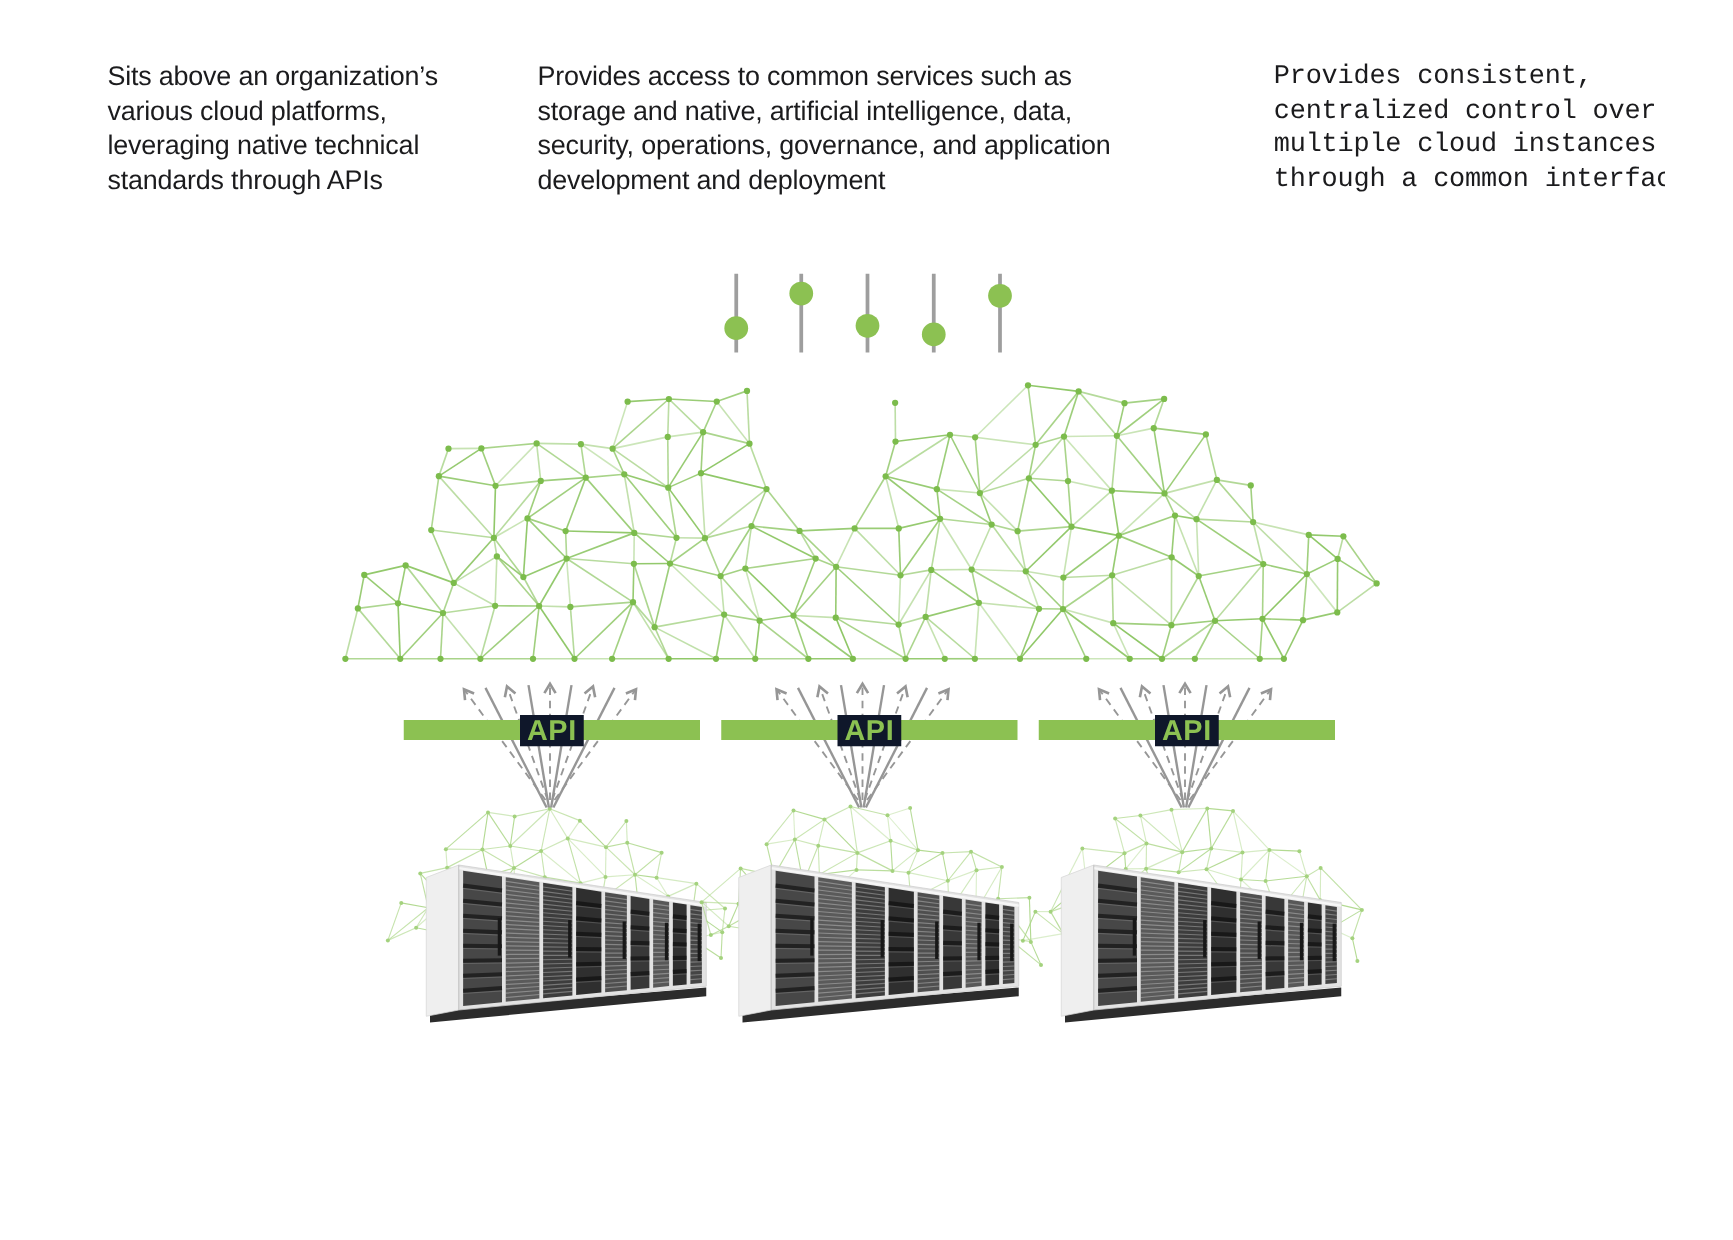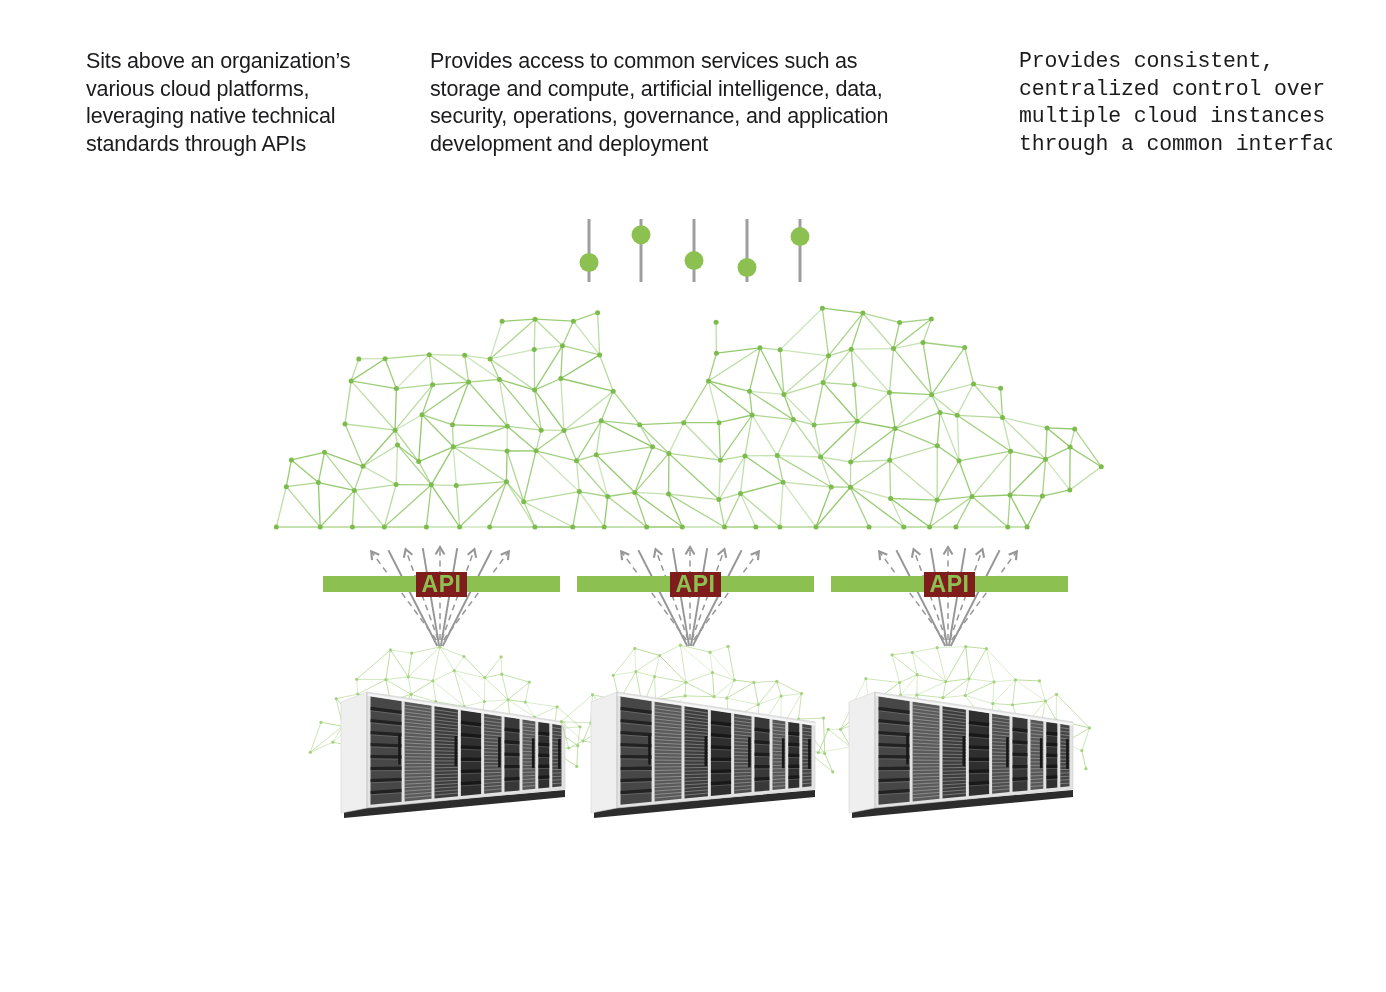--- a/index.html
+++ b/index.html
@@ -15,21 +15,21 @@
   .desc-1{left:86px;width:330px;}
   .desc-2{left:430px;width:580px;}
   .desc-3{left:1019px;width:340px;font-family:Liberation Mono, monospace;}
   #diagram-svg{position:absolute;left:0;top:0;z-index:1;}
   .api-bar{
     position:absolute;top:576px;width:237px;height:16px;
     background:var(--accent,#8cc152);z-index:2;
     display:flex;align-items:center;justify-content:center;
   }
   .api-label{
-    background:#7f1d1d;color:var(--accent,#8cc152);
+    background:#0f172a;color:var(--accent,#8cc152);
     font-weight:bold;font-size:23px;line-height:23px;
     padding:1px 6px;letter-spacing:0.5px;
   }
   .source{
     position:absolute;left:22px;top:911px;font-size:20.5px;line-height:26px;
     color:var(--source,#3d3d3d);z-index:3;letter-spacing:-0.1px;
   }
 </style>
 </head>
 <body>
@@ -1512,21 +1512,21 @@
           <line x1="951.6" y1="640" x2="1016.8" y2="551.4" stroke="#969696" stroke-width="1.5" stroke-dasharray="6 4.5" marker-end="url(#ah)"></line>
         </g>
       </g>
     </svg>
 
   <div class="desc desc-1">Sits above an organization’s
 various cloud platforms,
 leveraging native technical
 standards through APIs</div>
   <div class="desc desc-2">Provides access to common services such as
-storage and compute, artificial intelligence, data,
+storage and native, artificial intelligence, data,
 security, operations, governance, and application
 development and deployment</div>
   <div class="desc desc-3">Provides consistent,
 centralized control over
 multiple cloud instances
 through a common interface</div>
 
   <div class="api-bar" style="left:323px">
     <span class="api-label">API</span>
   </div>

